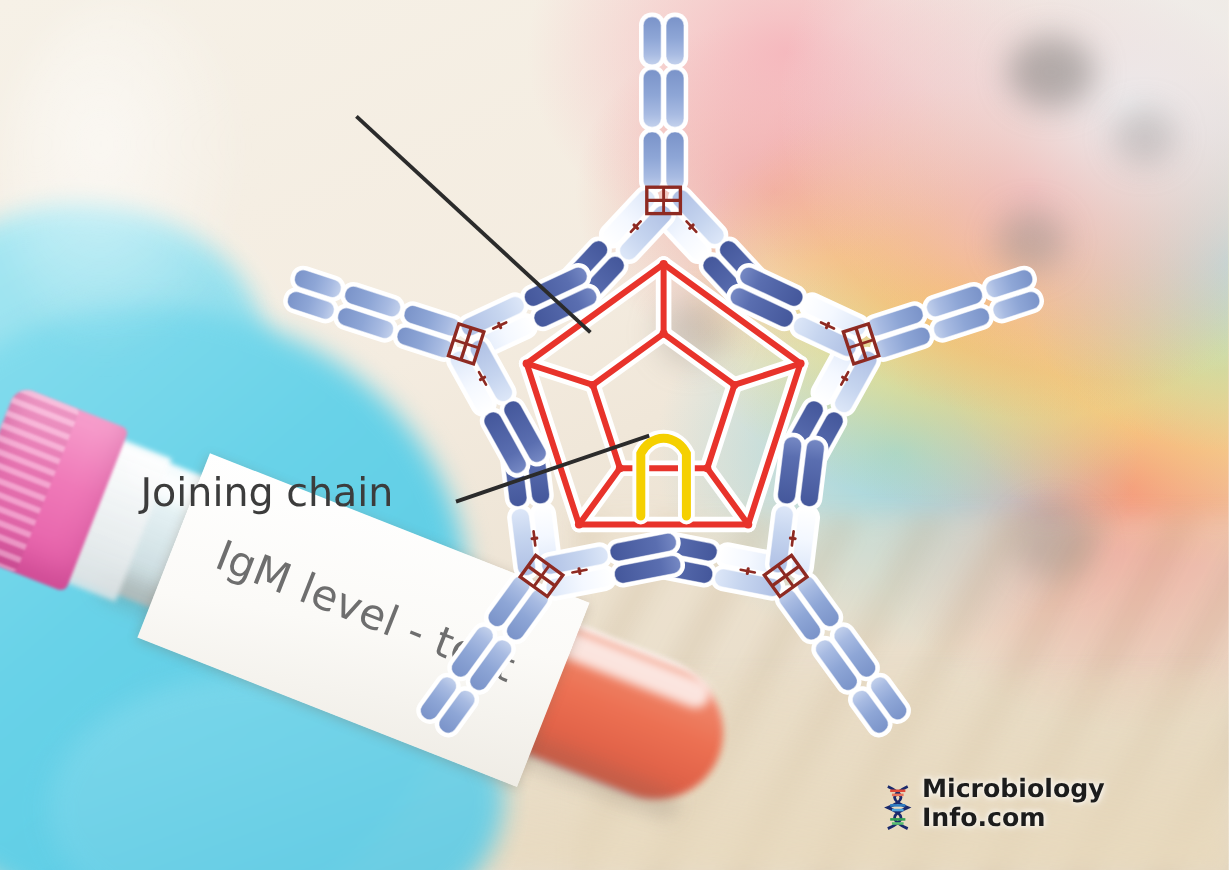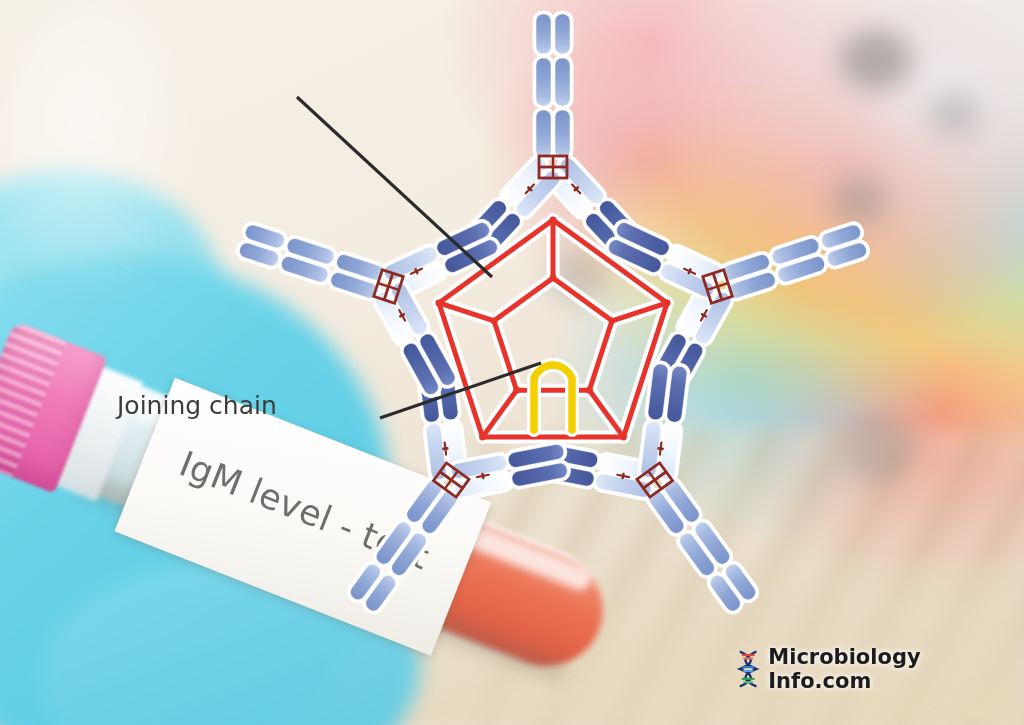--- a/index.html
+++ b/index.html
@@ -60,24 +60,24 @@
     box-shadow:0 2px 9px rgba(120,104,86,.3);}
   .tube-label-text{position:absolute;left:205px;top:96px;width:330px;
     font-family:"DejaVu Sans",sans-serif;font-size:35px;color:#6e6e6e;letter-spacing:.3px;white-space:nowrap;}
 
   
   #igm{position:absolute;left:0;top:0;width:1024px;height:725px;}
 
   
   .anno{position:absolute;font-family:"DejaVu Sans",sans-serif;color:#3c3c3c;font-size:34px;line-height:1.15;white-space:pre-line;}
   #lbl-disulfide{left:163px;top:44px;}
-  #lbl-joining{left:117px;top:392px;font-size:25px;}
-
-  
-  .wm{position:absolute;left:735px;top:645px;display:flex;align-items:center;gap:7px;}
+  #lbl-joining{left:117px;top:392px;font-size:33px;}
+
+  
+  .wm{position:absolute;left:735px;top:645px;display:flex;align-items:flex-end;gap:7px;}
   .wm-text{font-family:"DejaVu Sans",sans-serif;font-size:21px;font-weight:bold;color:#1c1c1c;
     text-shadow:0 0 4px rgba(255,255,255,.95),0 0 8px rgba(255,255,255,.8);}
 </style>
 </head>
 <body>
 
 <div id="stage">
 
   <div class="bg">
     <div class="bgbase" style="position:absolute;inset:0;"></div>

